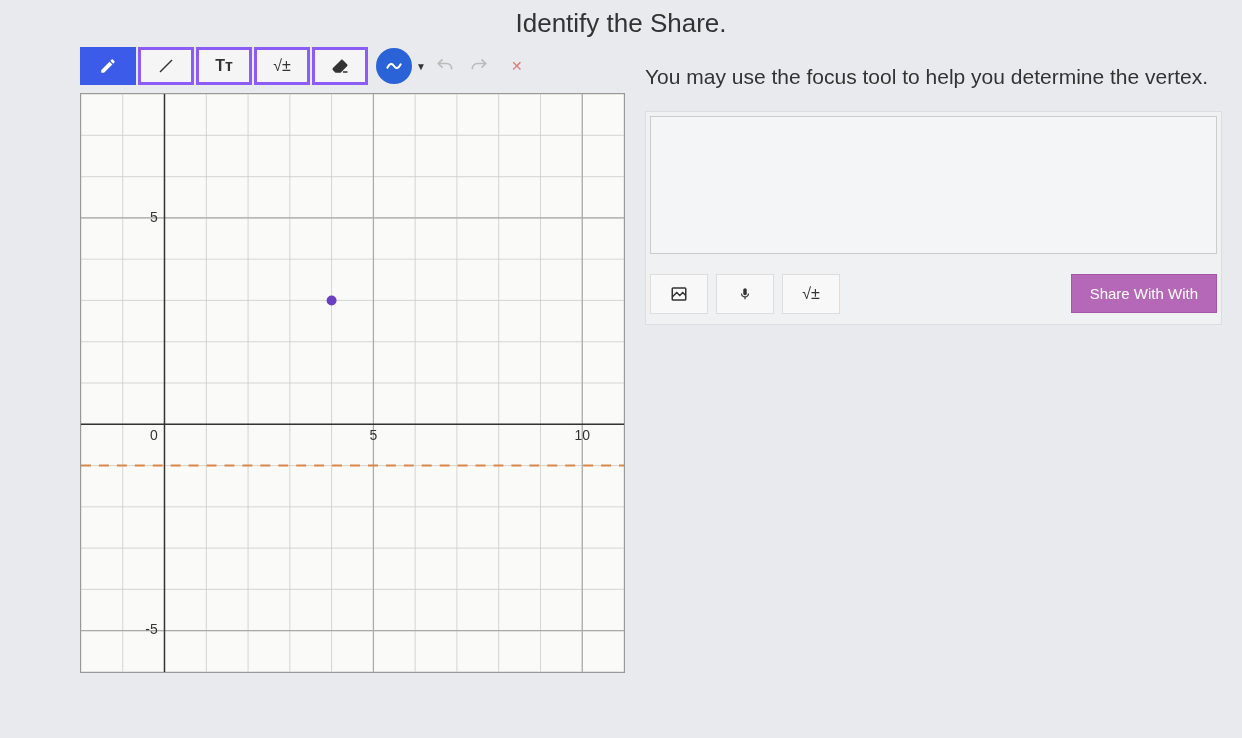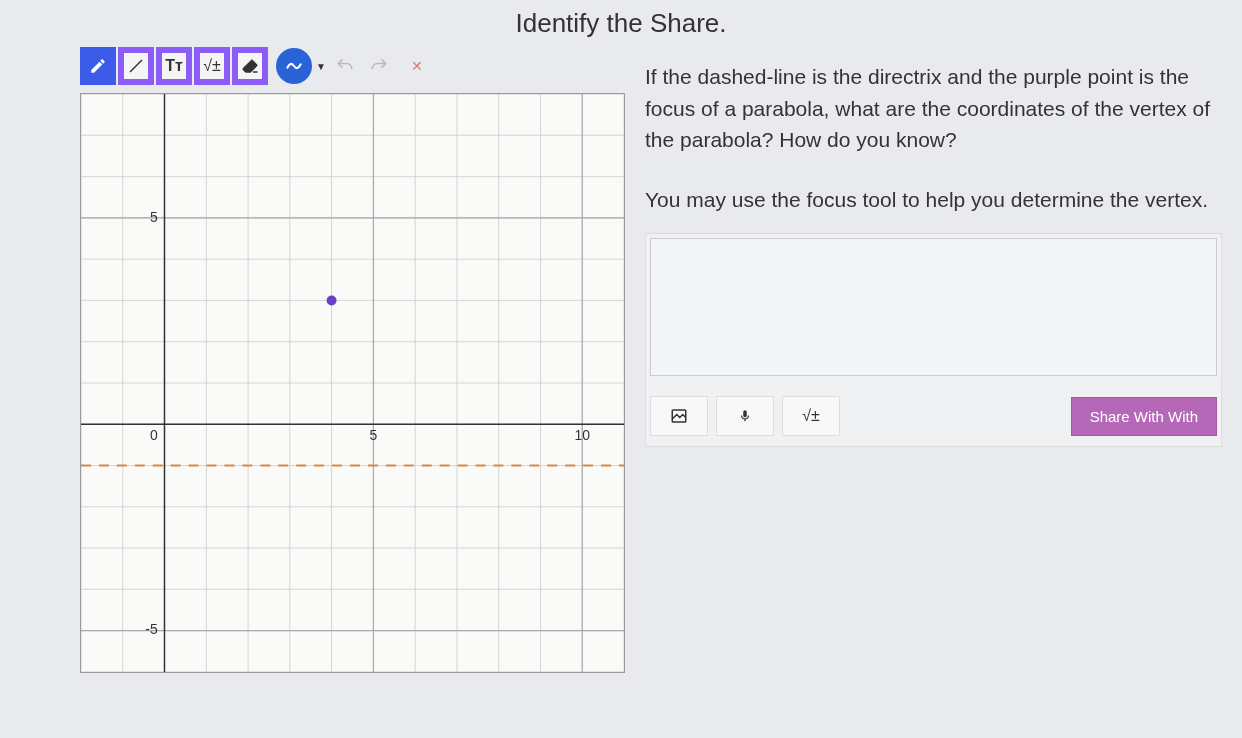--- a/index.html
+++ b/index.html
@@ -35,27 +35,27 @@
       padding-top: 14px;
     }
     .toolbar {
       display: flex;
       align-items: center;
       gap: 2px;
       margin-bottom: 8px;
       margin-left: 60px;
     }
     .tool-btn {
-      width: 36px;
+      width: 56px;
       height: 38px;
       display: flex;
       align-items: center;
       justify-content: center;
       background: #f5f5f5;
-      border: 6px solid #8b5cf6;
+      border: 3px solid #8b5cf6;
       cursor: pointer;
       font-size: 16px;
       color: #333;
     }
     .tool-btn.active {
       background: #3b5be8;
       color: white;
       border-color: #3b5be8;
     }
     .tool-btn.circle {
@@ -264,21 +264,20 @@
         <text x="77" y="128" text-anchor="end" font-size="14" fill="#333">5</text>
         <text x="77" y="542" text-anchor="end" font-size="14" fill="#333">-5</text>
         <text x="77" y="347" text-anchor="end" font-size="14" fill="#333">0</text>
         <text x="293.5" y="347" text-anchor="middle" font-size="14" fill="#333">5</text>
         <text x="503.1" y="347" text-anchor="middle" font-size="14" fill="#333">10</text>
       </svg>
     </div>
   </div>
 
   <div class="right-panel">
-    <p class="question-text">If the dashed-line is the directrix and the purple point is the focus of a parabola, what are the coordinates of the vertex of the parabola? How do you know?</p>
     <p class="hint-text">You may use the focus tool to help you determine the vertex.</p>
 
     <div class="answer-section">
       <textarea class="answer-box" value="" style=""></textarea>
       <div class="answer-toolbar">
         <div class="answer-tool-btn">
           <svg width="20" height="18" viewBox="0 0 24 24" fill="none" stroke="#333" stroke-width="2">
             <rect x="3" y="4" width="18" height="16" rx="1"></rect>
             <polyline points="3,16 9,10 13,14 17,10 21,14"></polyline>
           </svg>

